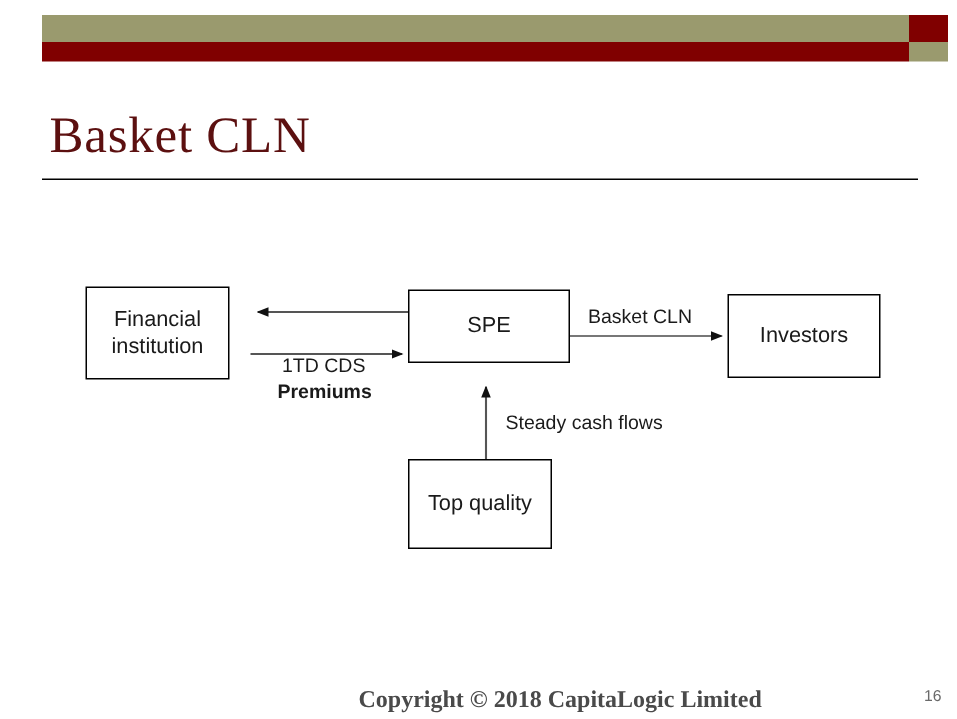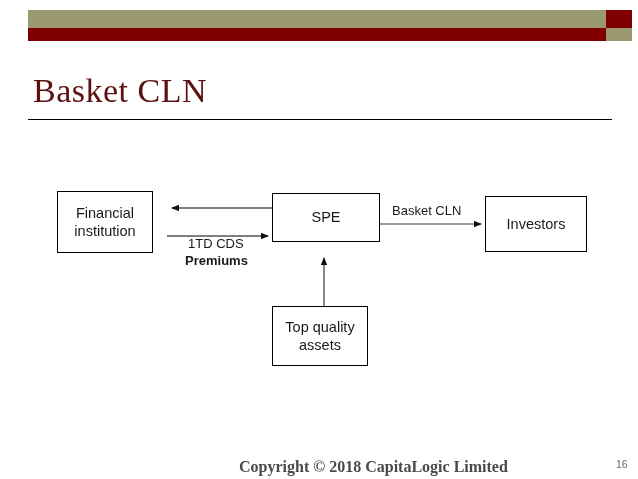--- a/index.html
+++ b/index.html
@@ -169,23 +169,23 @@
 
   <div class="node" id="node-inv">
     <div>
       <span>Investors</span>
     </div>
   </div>
 
   <div class="node" id="node-tqa">
     <div>
       <span>Top quality</span>
-      <span>assets</span>
     </div>
   </div>
 
   <div class="edge-label" id="lbl-cds">1TD CDS</div>
   <div class="edge-label" id="lbl-premiums">Premiums</div>
   <div class="edge-label" id="lbl-basket">Basket CLN</div>
+  <div class="edge-label" id="lbl-steady">Steady cash flows</div>
 </div>
 
 <div class="footer-copy">Copyright © 2018  CapitaLogic Limited</div>
 <div class="footer-page">16</div>
 
 </body></html>

